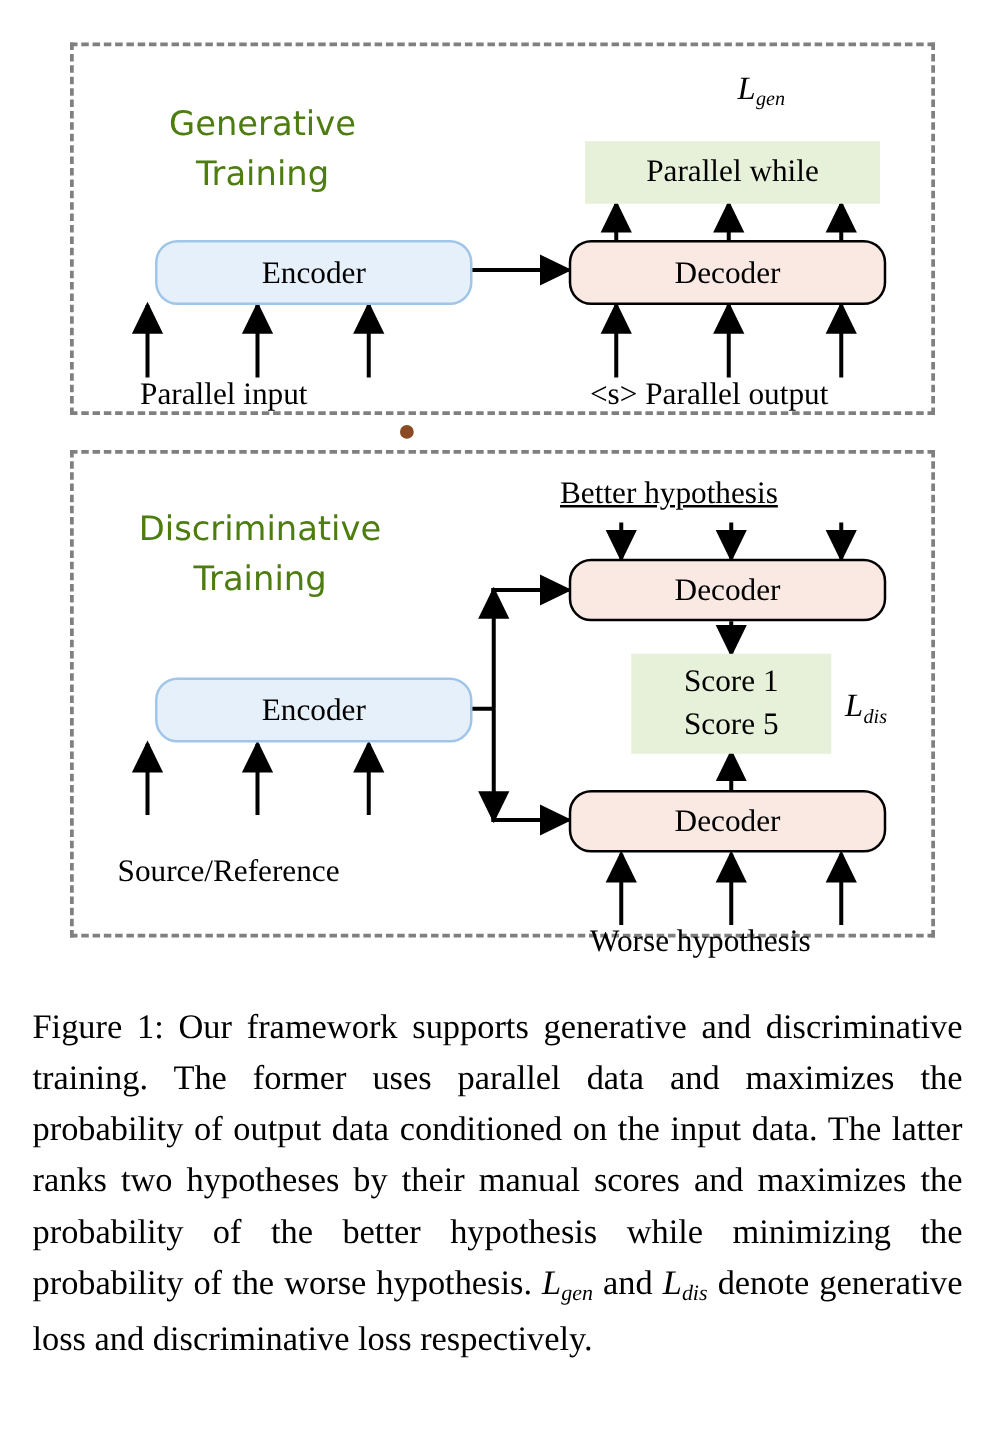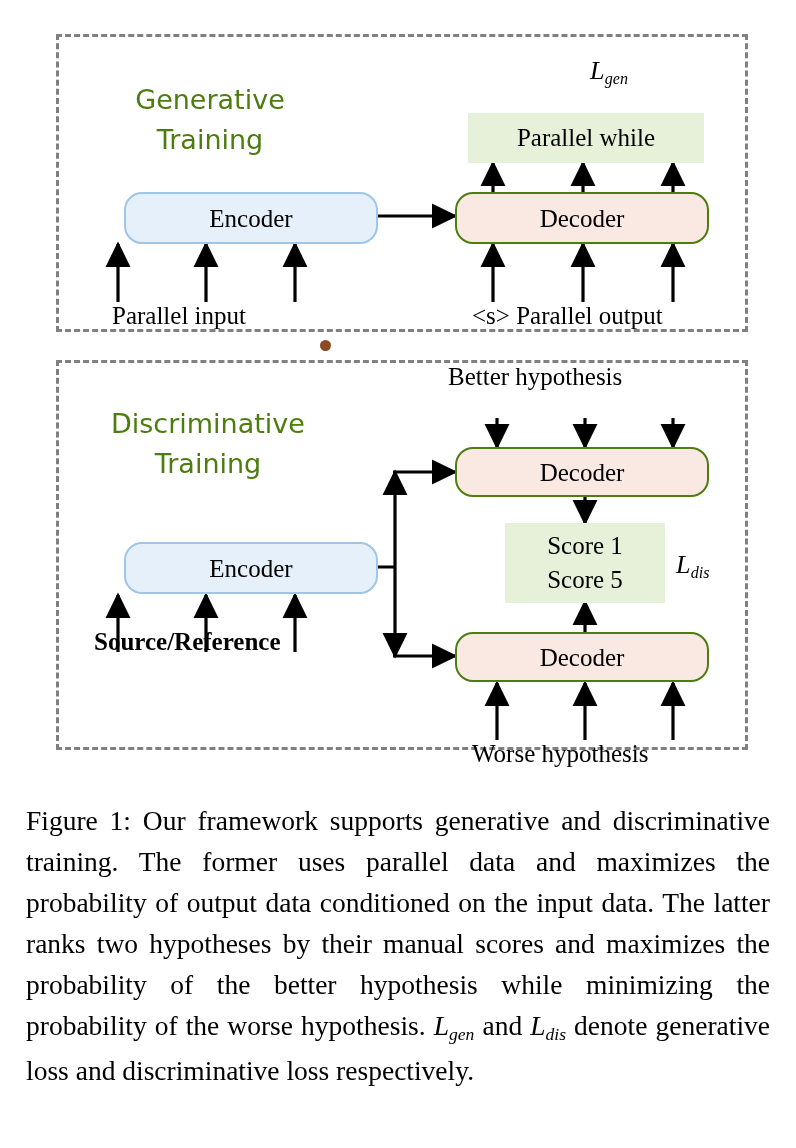--- a/index.html
+++ b/index.html
@@ -57,21 +57,21 @@
     font-size: 25px;
     line-height: 1;
   }
   .module.encoder {
     background: #e6f0fa;
     border: 2px solid #9fc5e8;
     margin-left: 40px;
   }
   .module.decoder {
     background: #fae9e3;
-    border: 2px solid #4d7c0f;
+    border: 2px solid #000000;
   }
 
   
   .highlight {
     position: absolute;
     box-sizing: border-box;
     background: #e7f0d9;
     display: flex;
     align-items: center;
     justify-content: center;
@@ -223,40 +223,40 @@
 
   <div class="plain-label" style="left:472px; top:303px;">&lt;s&gt; Parallel output</div>
 
   <div class="sep-dot" style="left:320px; top:340px;"></div>
 
   <div class="panel" id="panel-discriminative"></div>
 
   <div class="panel-title" id="title-discriminative">Discriminative
 Training</div>
 
-  <div class="plain-label" style="left:448px; top:364px;">Better hypothesis</div>
+  <div class="plain-label" style="left:448px; top:382px;text-decoration:underline;">Better hypothesis</div>
 
   <div class="module decoder" style="left:455px; top:447px; width:254px; height:50px;">
     <span>Decoder</span>
   </div>
 
   <div class="highlight" style="left:505px; top:523px; width:160px; height:80px;">
     <span>Score 1</span>
     <span>Score 5</span>
   </div>
 
   <div class="loss-label" style="left:676px; top:552px;">
     <span>L</span><sub>dis</sub>
   </div>
 
   <div class="module encoder" style="left:84px; top:542px; width:254px; height:52px;">
     <span>Encoder</span>
   </div>
 
-  <div class="plain-label" style="left:94px; top:629px;font-weight:bold;">Source/Reference</div>
+  <div class="plain-label" style="left:94px; top:685px;">Source/Reference</div>
 
   <div class="module decoder" style="left:455px; top:632px; width:254px; height:50px;">
     <span>Decoder</span>
   </div>
 
   <div class="plain-label" style="left:452px; top:741px;margin-left:20px;">Worse hypothesis</div>
 
 </div>
 
 <div id="caption">

